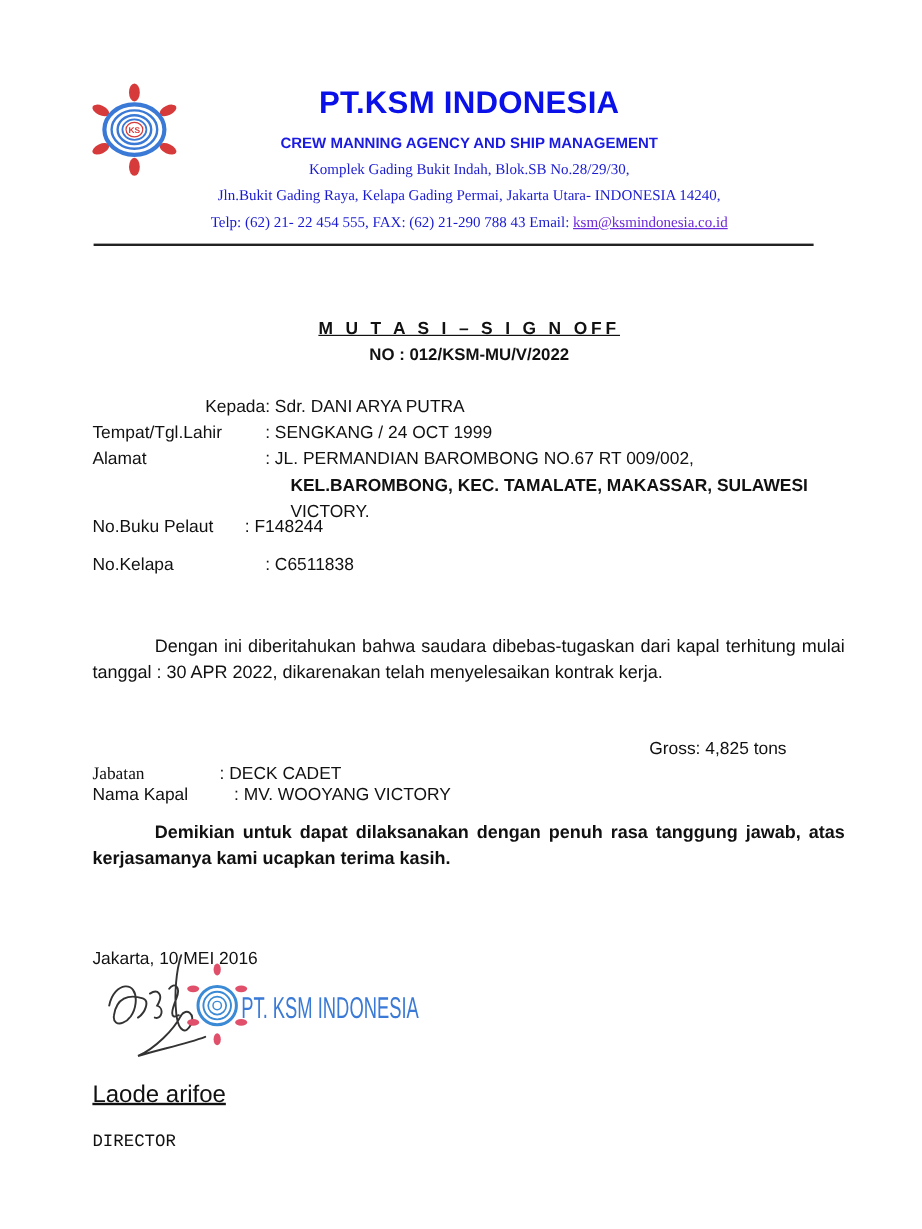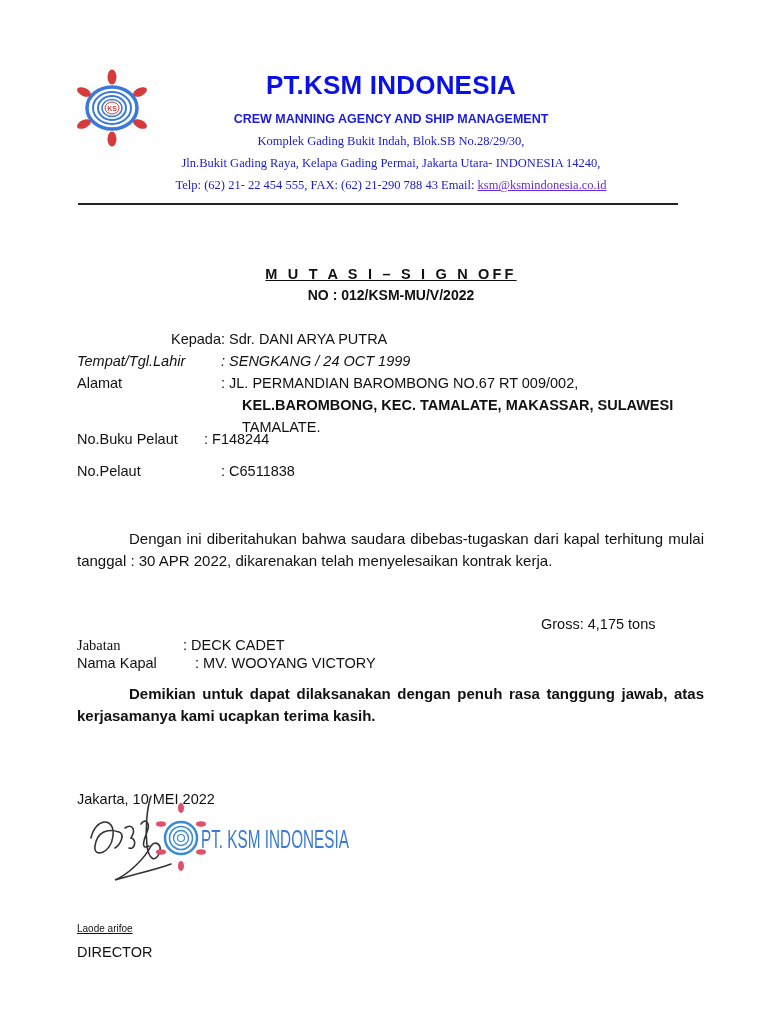--- a/index.html
+++ b/index.html
@@ -13,22 +13,22 @@
   .addr1 { top:134px; } .addr2 { top:156px; } .addr3 { top:178px; }
   .addr a { color:#6d28d9; text-decoration:underline; }
   .divider { left:78px; top:203px; width:600px; height:2px; background:#222; }
   .doc-title { left:0; width:782px; top:266px; text-align:center; font-weight:bold; font-size:14.5px; letter-spacing:3.2px; text-decoration:underline; }
   .doc-no { left:0; width:782px; top:287px; text-align:center; font-weight:bold; font-size:14px; }
   .row { left:77px; font-size:14.5px; white-space:nowrap; }
   .lbl { display:inline-block; }
   .para { left:77px; width:627px; font-size:15px; line-height:22px; text-align:justify; }
   .indent { text-indent:52px; }
   .sig { left:85px; top:788px; width:270px; height:100px; }
-  .signer-name { left:77px; top:923px; font-size:10px; text-decoration:underline; }
-  .signer-title { left:77px; top:944px; font-size:14.5px; }
+  .signer-name { left:77px; top:901px; font-size:20px; text-decoration:underline; }
+  .signer-title { left:77px; top:944px; font-size:14.5px;font-family:Liberation Mono, monospace; }
 </style>
 </head>
 <body>
 
 <div class="abs logo">
   <svg width="80" height="80" viewBox="0 0 80 80">
     <g fill="#d63a3a">
       <ellipse cx="40" cy="9" rx="4.5" ry="7.5"></ellipse>
       <ellipse cx="40" cy="71" rx="4.5" ry="7.5"></ellipse>
       <ellipse cx="12" cy="24" rx="7.5" ry="4" transform="rotate(25 12 24)"></ellipse>
@@ -55,48 +55,48 @@
   <span>Telp: (62) 21- 22 454 555, FAX: (62) 21-290 788 43 Email: </span><a>ksm@ksmindonesia.co.id</a>
 </div>
 <div class="abs divider"></div>
 
 <div class="abs doc-title">M U T A S I – S I G N  OFF</div>
 <div class="abs doc-no">NO : 012/KSM-MU/V/2022</div>
 
 <div class="abs row" style="top:331px;text-align:right;">
   <span class="lbl" style="width:144px;">Kepada</span><span>:  Sdr. DANI  ARYA  PUTRA</span>
 </div>
-<div class="abs row" style="top:353px;font-style:italic;">
+<div class="abs row" style="top:353px;">
   <span class="lbl" style="width:144px;">Tempat/Tgl.Lahir</span><span>:  SENGKANG / 24 OCT 1999</span>
 </div>
 <div class="abs row" style="top:375px;">
   <span class="lbl" style="width:144px;">Alamat</span><span>:  JL. PERMANDIAN BAROMBONG NO.67 RT 009/002,</span>
 </div>
 <div class="abs row" style="top:397px; left:242px;font-weight:bold;">KEL.BAROMBONG, KEC. TAMALATE, MAKASSAR, SULAWESI</div>
-<div class="abs row" style="top:419px; left:242px;">TAMALATE.</div>
+<div class="abs row" style="top:419px; left:242px;">VICTORY.</div>
 <div class="abs row" style="top:431px;">
   <span class="lbl" style="width:127px;">No.Buku Pelaut</span><span>:  F148244</span>
 </div>
 <div class="abs row" style="top:463px;">
-  <span class="lbl" style="width:144px;">No.Pelaut</span><span>:  C6511838</span>
+  <span class="lbl" style="width:144px;">No.Kelapa</span><span>:  C6511838</span>
 </div>
 
 <div class="abs para indent" style="top:528px;">Dengan ini diberitahukan bahwa saudara dibebas-tugaskan dari kapal terhitung mulai tanggal : 30 APR 2022, dikarenakan telah menyelesaikan kontrak kerja.</div>
 
 <div class="abs row" style="top:616px;margin-top:39px;">
   <span class="lbl" style="width:118px;">Nama Kapal</span><span>: MV. WOOYANG VICTORY</span>
 </div>
-<div class="abs row" style="top:616px; left:541px;">Gross: 4,175 tons</div>
+<div class="abs row" style="top:616px; left:541px;">Gross: 4,825 tons</div>
 <div class="abs row" style="top:637px;">
   <span class="lbl" style="width:106px;font-family:Liberation Serif, serif;">Jabatan</span><span>: DECK CADET</span>
 </div>
 
 <div class="abs para indent" style="top:683px;font-weight:bold;">Demikian untuk dapat dilaksanakan dengan penuh rasa tanggung jawab, atas kerjasamanya kami ucapkan terima kasih.</div>
 
-<div class="abs row" style="top:791px;">Jakarta, 10 MEI 2022</div>
+<div class="abs row" style="top:791px;">Jakarta, 10 MEI 2016</div>
 
 <div class="abs sig">
   <svg width="270" height="100" viewBox="0 0 270 100">
     <path d="M6,50 C10,30 30,28 28,48 C26,66 8,70 10,58 C12,44 22,40 34,44 C40,46 36,56 30,60 M40,40 C46,36 52,40 46,50 C52,52 50,62 44,60 M56,36 C60,30 66,34 62,44 C58,54 56,62 64,58 M66,8 C62,20 60,40 62,58 C64,72 70,74 74,66 C78,56 70,52 66,58 C60,70 44,86 30,92 C50,86 70,82 86,76" fill="none" stroke="#333" stroke-width="1.6" stroke-linecap="round"></path>
     <g fill="#e0506a">
       <ellipse cx="96" cy="20" rx="3" ry="5"></ellipse>
       <ellipse cx="96" cy="78" rx="3" ry="5"></ellipse>
       <ellipse cx="76" cy="36" rx="5" ry="2.8"></ellipse>
       <ellipse cx="116" cy="36" rx="5" ry="2.8"></ellipse>
       <ellipse cx="76" cy="64" rx="5" ry="2.8"></ellipse>

